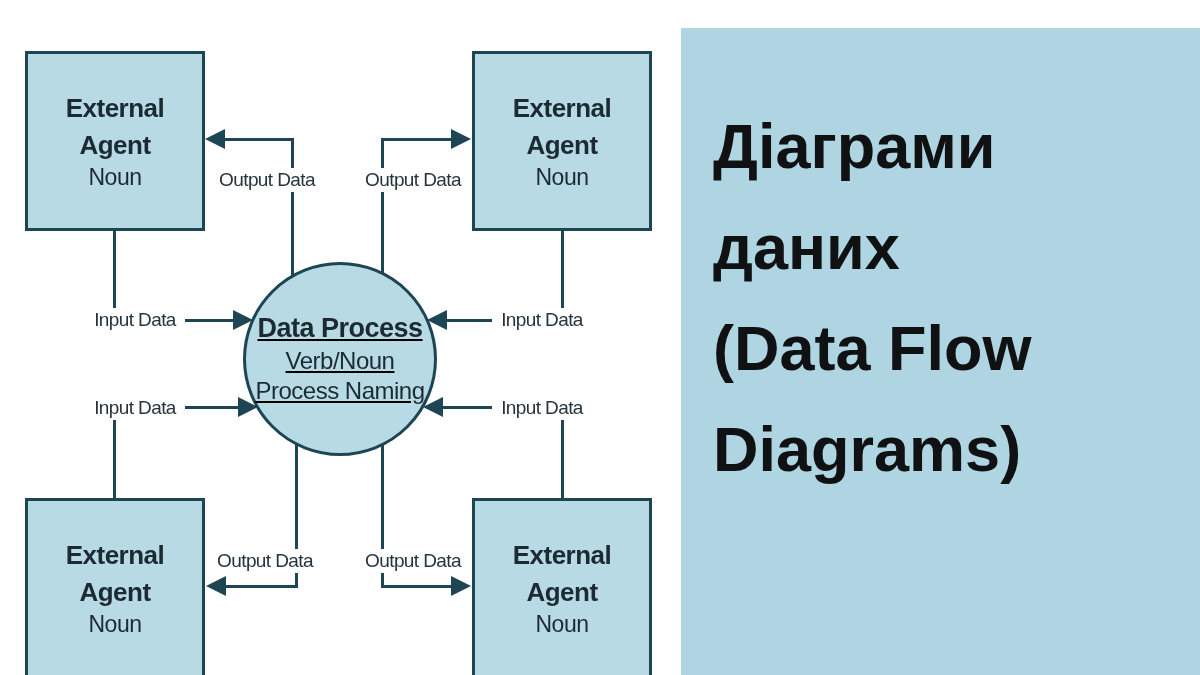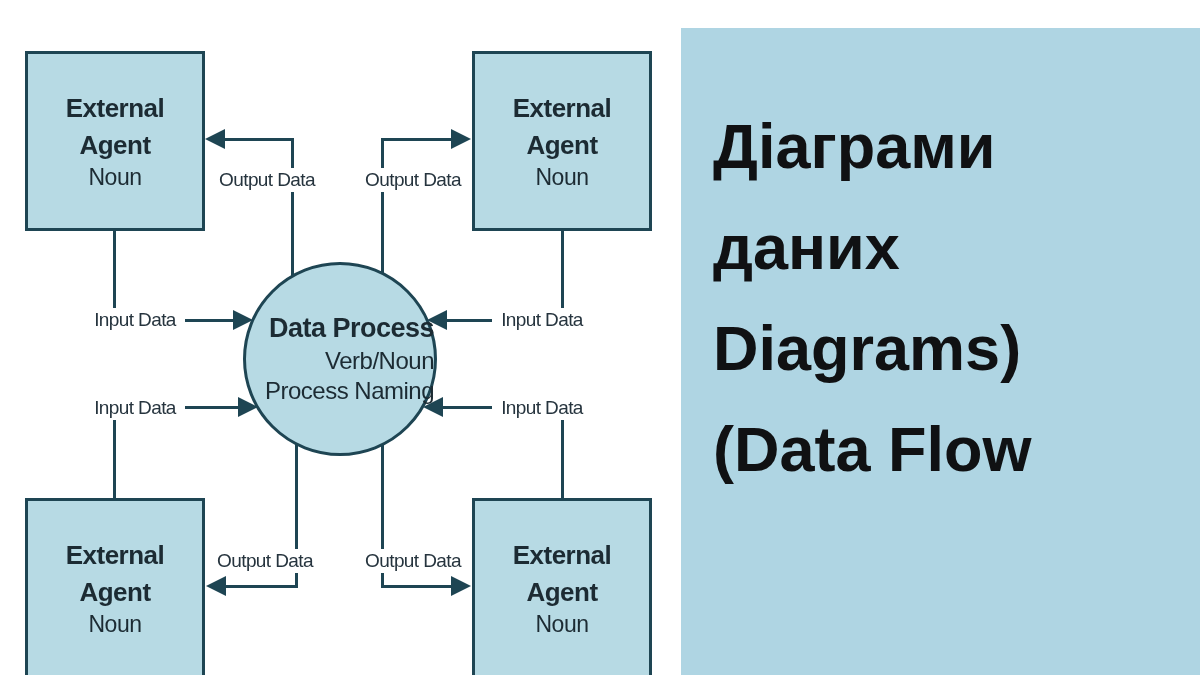--- a/index.html
+++ b/index.html
@@ -33,22 +33,23 @@
     color:var(--diagram-text);letter-spacing:-0.5px;
   }
   .box-tl{left:25px;top:23px;}
   .box-tr{left:472px;top:23px;}
   .box-bl{left:25px;top:470px;}
   .box-br{left:472px;top:470px;}
 
   .process-circle{
     position:absolute;left:243px;top:234px;width:194px;height:194px;
     background:var(--shape-fill);border:3px solid var(--stroke);border-radius:50%;
-    display:flex;flex-direction:column;align-items:flex-end;justify-content:center;
+    display:flex;flex-direction:column;align-items:center;justify-content:center;
     z-index:2;
+    text-decoration:underline;
   }
   .process-circle .proc-title{
     font-weight:700;font-size:27px;line-height:1.25;color:var(--diagram-text);
     letter-spacing:-0.5px;text-align:center;
   }
   .process-circle .proc-sub{
     font-weight:400;font-size:24px;line-height:1.25;color:var(--diagram-text);
     letter-spacing:-0.5px;text-align:center;
   }
 
@@ -174,18 +175,18 @@
     <div class="flow-label lbl-in-r2">Input Data</div>
     <div class="flow-label lbl-out-bl">Output Data</div>
     <div class="flow-label lbl-out-br">Output Data</div>
 
   </div>
 
   <aside class="panel">
     <h1 class="panel-title">
       <span class="title-line">Діаграми</span>
       <span class="title-line">даних</span>
+      <span class="title-line">(Data Flow</span>
       <span class="title-line">Diagrams)</span>
-      <span class="title-line">(Data Flow</span>
     </h1>
   </aside>
 
 </div>
 
 </body></html>

